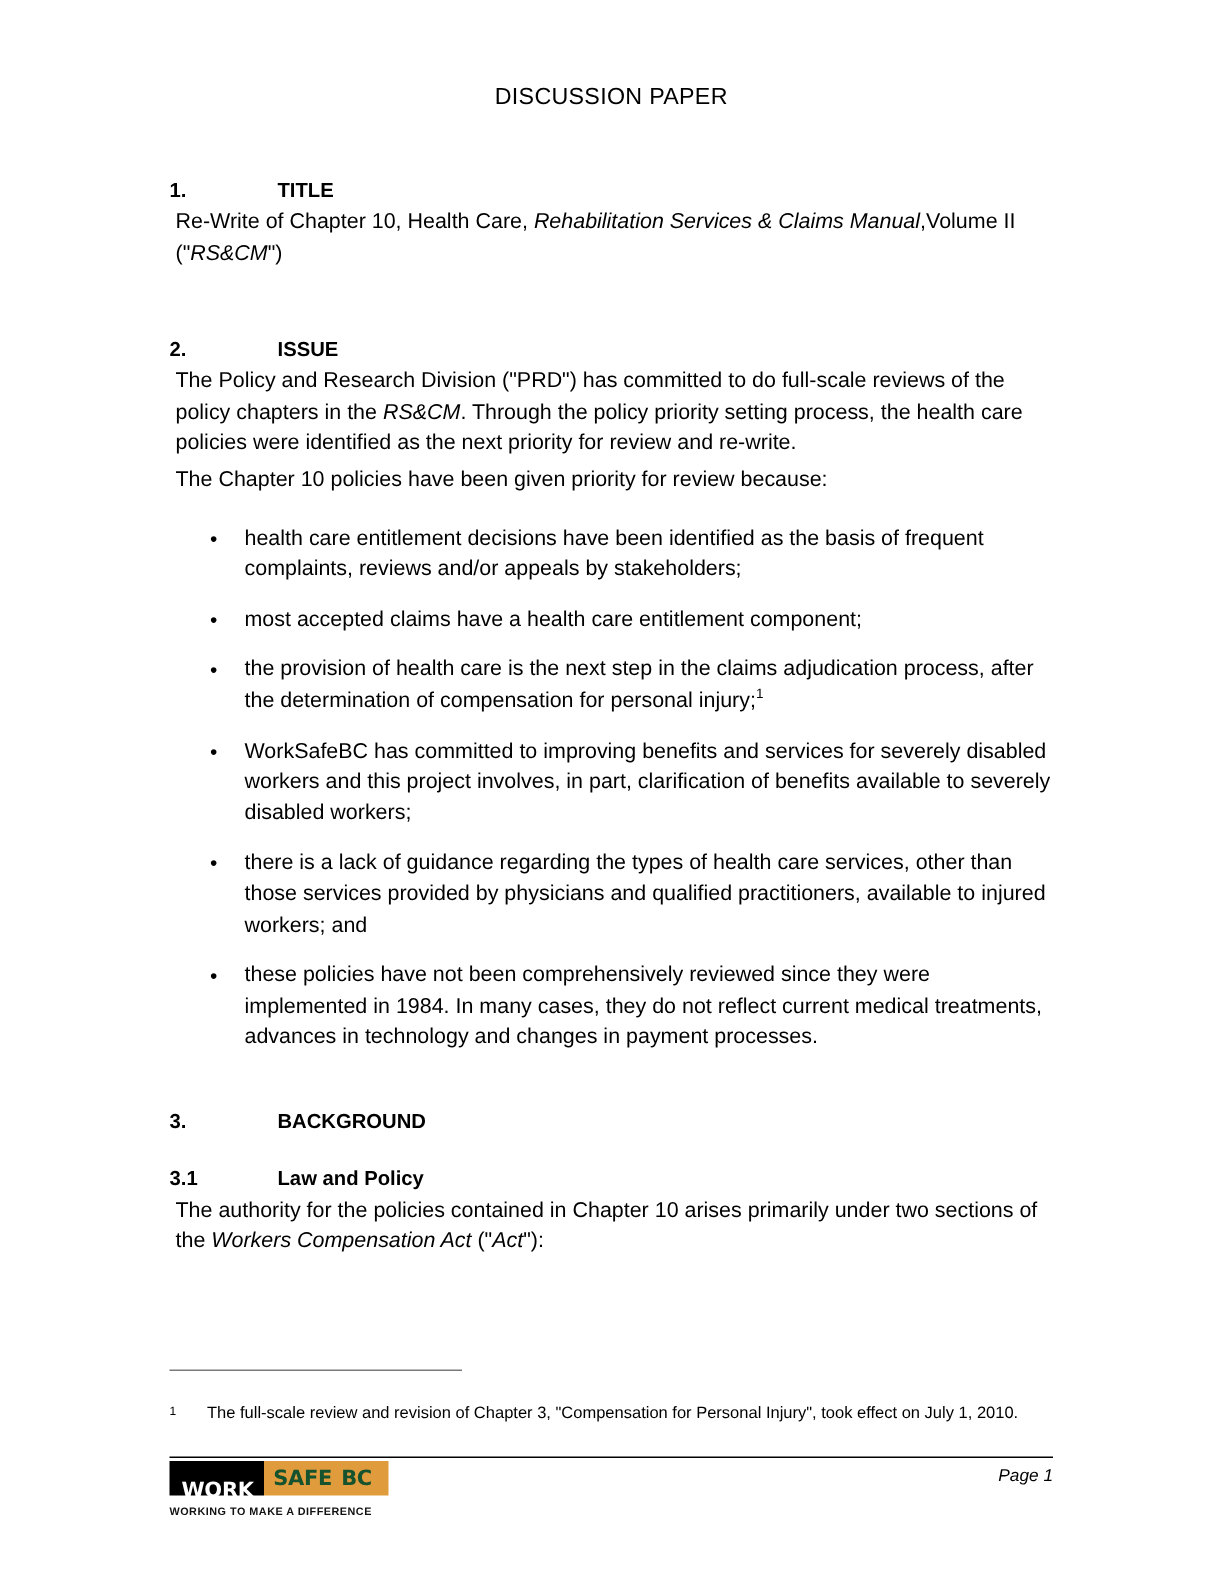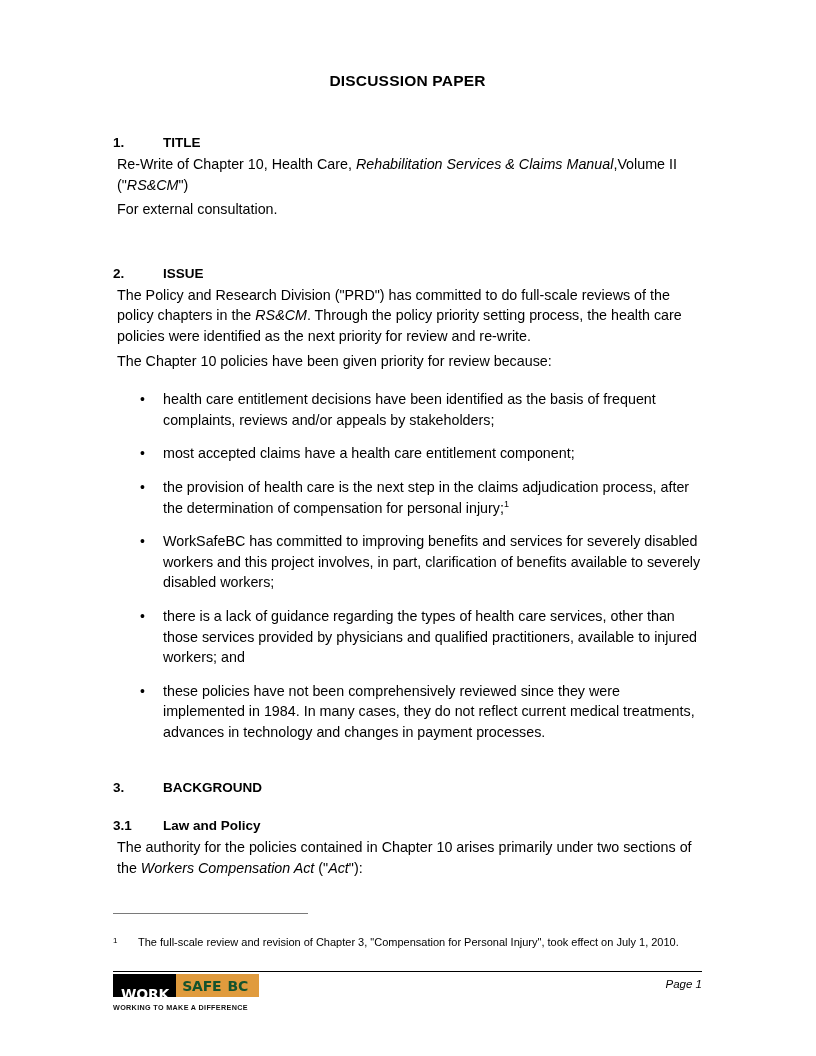--- a/index.html
+++ b/index.html
@@ -25,40 +25,41 @@
     position: absolute;
     left: 113px;
     top: 0;
     width: 589px;
   }
 
   
   .doc-title {
     text-align: center;
     font-size: 15.5px;
-    font-weight: bold;
+    font-weight: normal;
     letter-spacing: 0.2px;
-    margin-top: 72px;
+    margin-top: 56px;
     margin-bottom: 0;
   }
 
   
   .heading {
     font-size: 13.5px;
     font-weight: bold;
     display: flex;
     margin-top: 0;
     margin-bottom: 0;
   }
   .heading .num {
     width: 50px;
     flex: 0 0 50px;
   }
   .heading .htext {
     flex: 1 1 auto;
+    margin-left: 22px;
   }
   .h-title   { margin-top: 45px; }
   .h-issue   { margin-top: 46px; }
   .h-background { margin-top: 38px; }
   .h-sub     { margin-top: 23px; }
 
   
   p.body {
     font-size: 14.3px;
     line-height: 20.6px;
@@ -213,21 +214,20 @@
 
     <div class="doc-title">DISCUSSION PAPER</div>
 
     <div class="heading h-title">
       <span class="num">1.</span>
       <span class="htext">TITLE</span>
     </div>
 
     <p class="body p-gap-1"><span>Re-Write of Chapter 10, Health Care, </span><i>Rehabilitation Services &amp; Claims Manual</i><span>,</span><span>Volume II ("</span><i>RS&amp;CM</i><span>")</span></p>
 
-    <p class="body p-gap-2">For external consultation.</p>
 
     <div class="heading h-issue">
       <span class="num">2.</span>
       <span class="htext">ISSUE</span>
     </div>
 
     <p class="body p-gap-3"><span>The Policy and Research Division ("PRD") has committed to do full-scale reviews of the policy chapters in the </span><i>RS&amp;CM</i><span>.  Through the policy priority setting process, the health care policies were identified as the next priority for review and re-write.</span></p>
 
     <p class="body p-gap-4">The Chapter 10 policies have been given priority for review because:</p>
 

